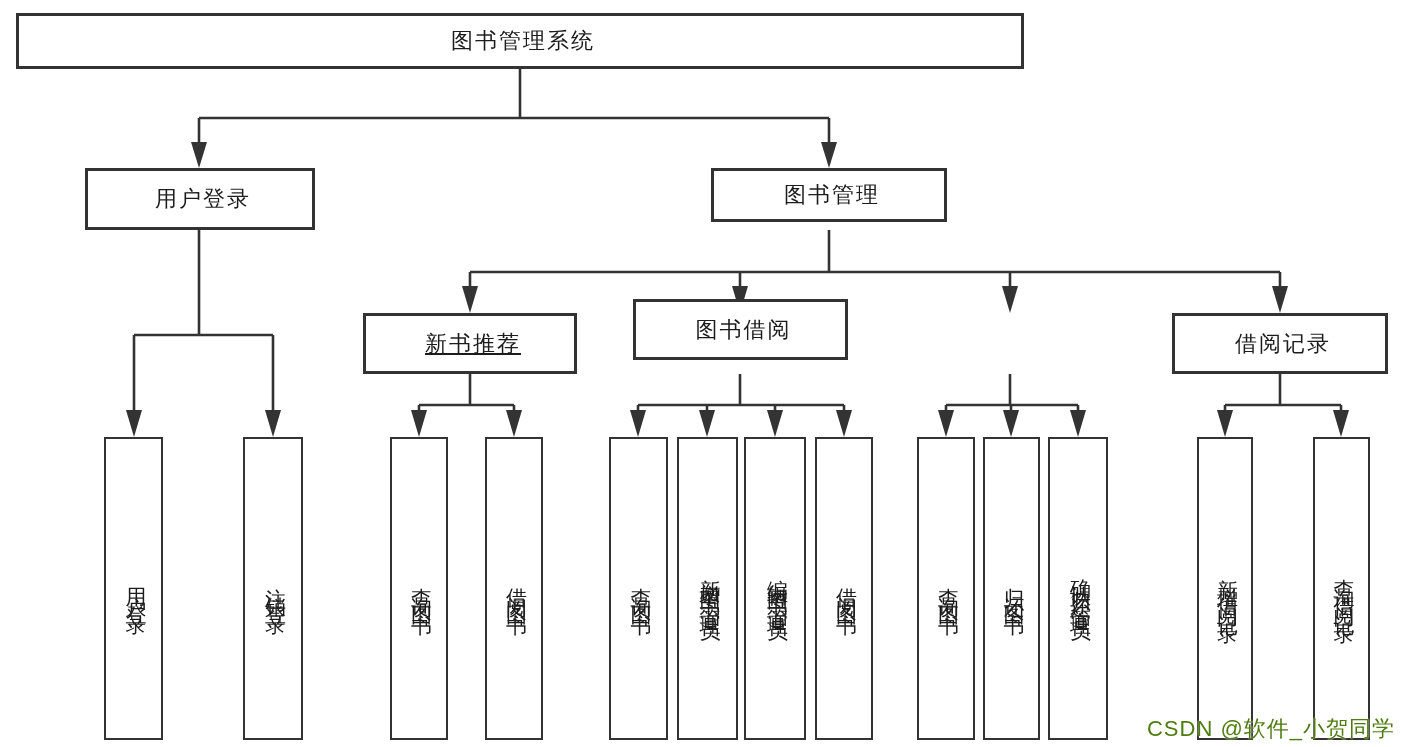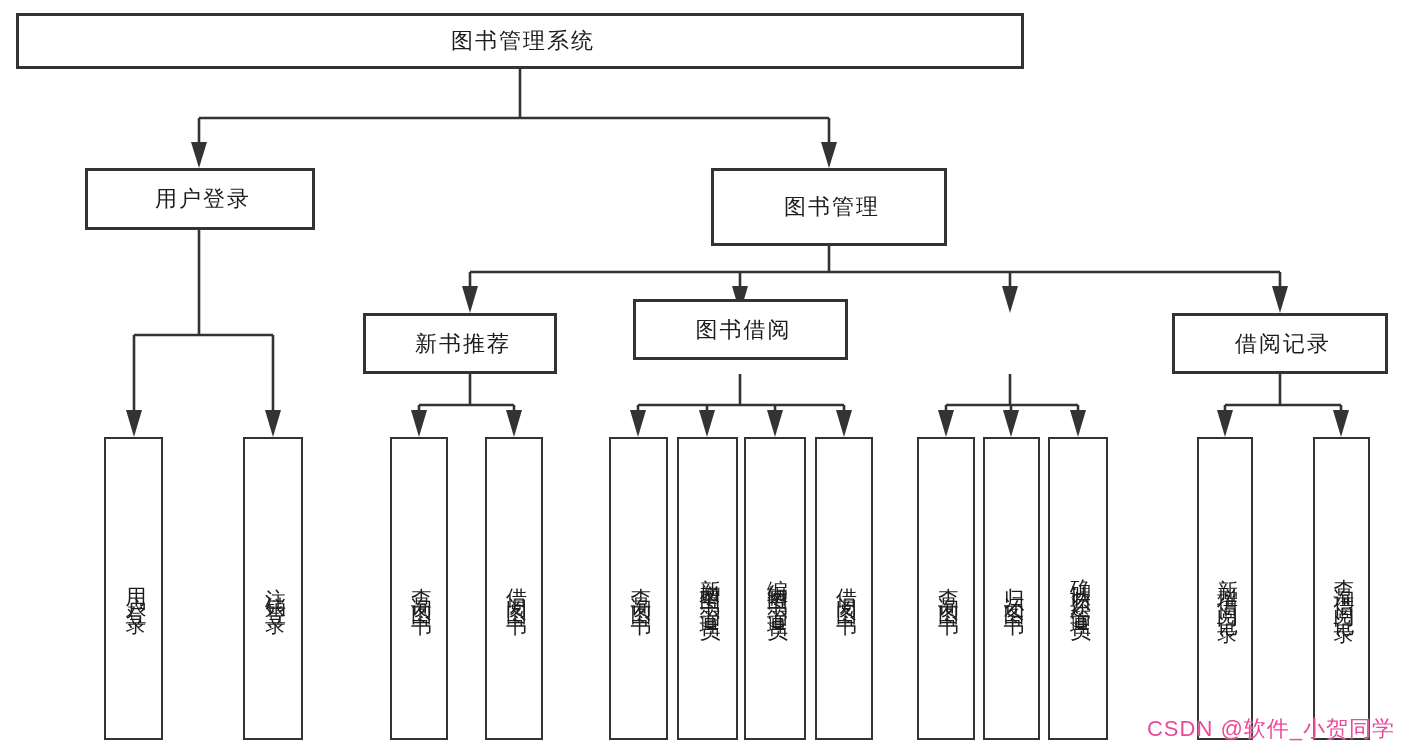--- a/index.html
+++ b/index.html
@@ -15,21 +15,21 @@
     display:flex; align-items:center; justify-content:center;
     font-size:22px; letter-spacing:2px; white-space:nowrap;padding-left:6px;
   }
   .vnode {
     writing-mode:vertical-lr; text-orientation:mixed;
     font-size:21px; letter-spacing:9px; white-space:normal;
     border-width:2.5px; line-height:1;
   }
   .watermark {
     position:absolute; right:10px; bottom:3px; z-index:6;
-    font-size:22px; color:#ec4899; letter-spacing:1px;
+    font-size:22px; color:#4d7c0f; letter-spacing:1px;
     text-shadow:0 0 2px #ffffff;
   }
 </style>
 </head>
 <body>
 
 <div class="canvas">
 
   <svg class="wires" viewBox="0 0 1405 747" xmlns="http://www.w3.org/2000/svg">
     <g stroke="#333333" stroke-width="2.6" fill="none">
@@ -90,23 +90,23 @@
     </g>
     <g fill="#333333" stroke="none">
       <polygon points="1217,410 1233,410 1225,437"></polygon>
       <polygon points="1333,410 1349,410 1341,437"></polygon>
     </g>
   </svg>
 
   <div class="node" style="left:16px; top:13px; width:1008px; height:56px;">图书管理系统</div>
 
   <div class="node" style="left:85px; top:168px; width:230px; height:62px;">用户登录</div>
-  <div class="node" style="left:711px; top:168px; width:236px; height:78px;">图书管理</div>
+  <div class="node" style="left:711px; top:168px; width:236px; height:54px;">图书管理</div>
 
-  <div class="node" style="left:363px; top:313px; width:194px; height:61px;">新书推荐</div>
+  <div class="node" style="left:363px; top:313px; width:214px; height:61px;text-decoration:underline;">新书推荐</div>
   <div class="node" style="left:633px; top:299px; width:215px; height:61px;">图书借阅</div>
   <div class="node" style="left:1172px; top:313px; width:216px; height:61px;">借阅记录</div>
 
   <div class="node vnode" style="left:104px; top:437px; width:59px; height:303px;">用户登录</div>
   <div class="node vnode" style="left:243px; top:437px; width:60px; height:303px;">注销登录</div>
 
   <div class="node vnode" style="left:390px; top:437px; width:58px; height:303px;">查询图书</div>
   <div class="node vnode" style="left:485px; top:437px; width:58px; height:303px;">借阅图书</div>
 
   <div class="node vnode" style="left:609px; top:437px; width:59px; height:303px;">查询图书</div>

